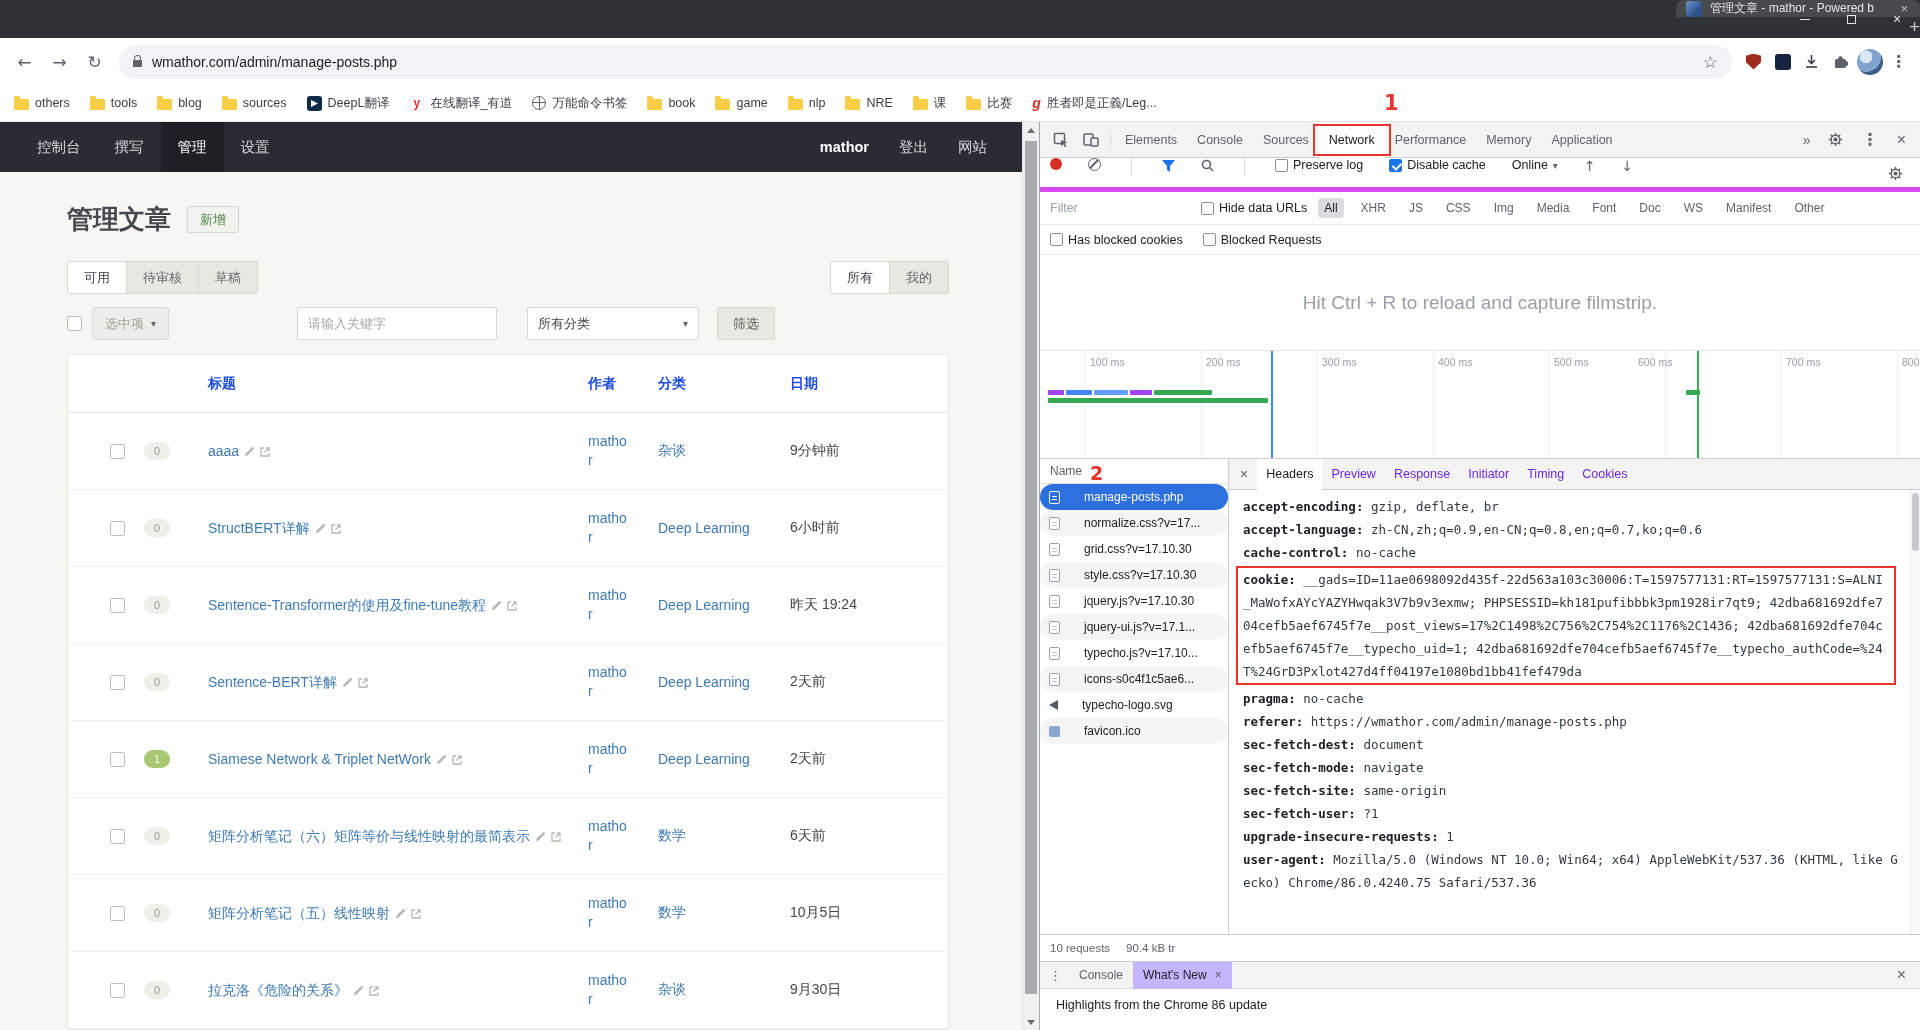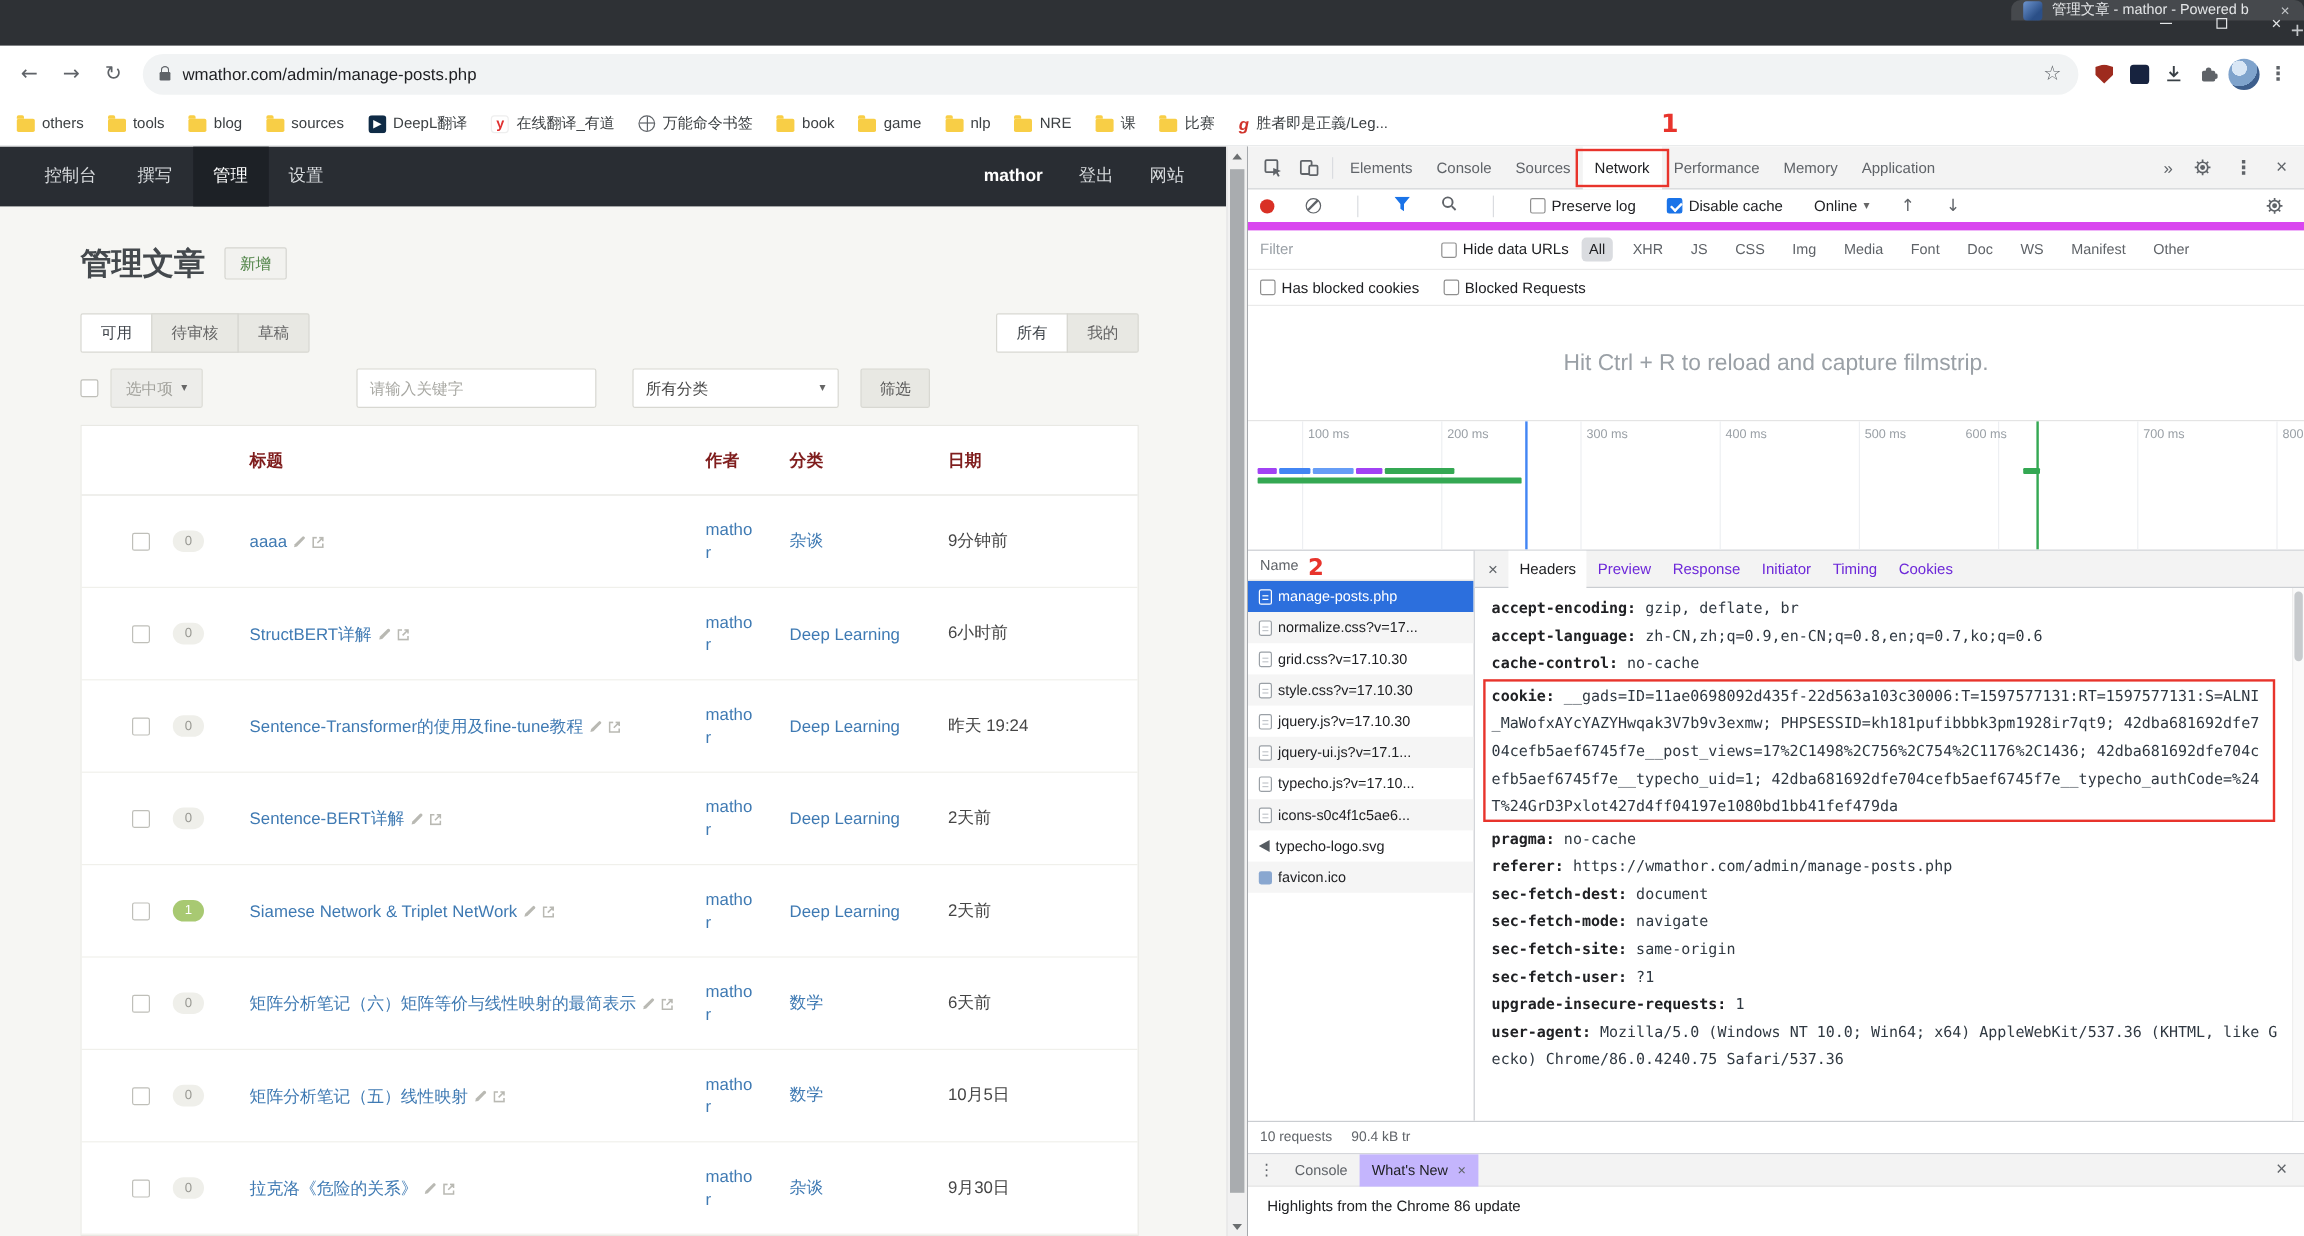--- a/index.html
+++ b/index.html
@@ -69,21 +69,21 @@
   .acbx{width:15px;height:15px;border:1px solid #BFBFB9;border-radius:2px;background:#fff;flex:none;}
   .bulkbtn{height:33px;padding:0 12px;background:#EDEDEA;border:1px solid #DCDCD6;border-radius:2px;color:#A2A29C;font-size:13px;display:flex;align-items:center;gap:7px;}
   .ainput{height:33px;width:200px;border:1px solid #D8D8D2;border-radius:2px;background:#fff;padding:0 10px;font-size:13px;color:#333;outline:none;margin-left:118px;}
   .ainput::placeholder{color:#A9A9A4;}
   .aselect{height:33px;width:172px;background:#fff;border:1px solid #D8D8D2;border-radius:2px;display:flex;align-items:center;justify-content:space-between;padding:0 10px;font-size:13px;color:#444;margin-left:20px;}
   .sel-caret{color:#666;font-size:10px;font-family:"DejaVu Sans",sans-serif;}
   .btn-filter{height:33px;padding:0 15px;background:#E8E8E3;border:1px solid #D8D8D2;border-radius:2px;font-size:13px;color:#555;display:flex;align-items:center;margin-left:8px;}
 
   .acard{margin:14px 0 0 67px;width:882px;background:#fff;border:1px solid #E9E9E4;}
   .phead,.prow{display:grid;grid-template-columns:34px 64px 380px 70px 132px auto;align-items:center;padding-left:42px;}
-  .phead{height:58px;font-weight:bold;font-size:14px;color:#7f1d1d;border-bottom:1px solid #E4E4DF;}
+  .phead{height:58px;font-weight:bold;font-size:14px;color:#1d4ed8;border-bottom:1px solid #E4E4DF;}
   .prow{min-height:77px;border-bottom:1px solid #F0F0EB;font-size:14px;color:#454545;}
   .badge{min-width:26px;height:18px;border-radius:9px;background:#EFEFEA;color:#9A9A94;font-size:11px;display:inline-flex;align-items:center;justify-content:center;padding:0 8px;justify-self:start;}
   .badge.green{background:#A8C972;color:#fff;}
   a.plink{color:#3F7AB3;text-decoration:none;}
   .ptitle-cell{padding-right:18px;line-height:1.5;}
   .author-cell a{display:inline-block;width:40px;word-break:break-all;line-height:1.35;}
   .row-icon{margin-left:5px;vertical-align:middle;}
 
   
   .pagescroll{width:17px;background:#F1F1F1;position:relative;border-left:1px solid #E3E3E3;}
@@ -100,21 +100,21 @@
   .dttab{padding:0 10px;height:36px;display:flex;align-items:center;font-size:12.5px;color:#5F6368;position:relative;white-space:nowrap;}
   .dttab.active{color:#202124;background:#fff;}
   .net-annotation-box{position:absolute;top:2px;bottom:2px;left:-6px;right:-6px;border:2px solid #E8342C;pointer-events:none;}
   .ann{color:#E8342C;font-weight:bold;font-family:"DejaVu Sans",sans-serif;position:absolute;}
   .ann-1{top:-31px;right:-14px;font-size:21px;}
   .ann-2{left:50px;top:2px;font-size:19px;}
   .dt-right{margin-left:auto;display:flex;align-items:center;gap:4px;}
   .chev{color:#5F6368;font-size:14px;padding:0 6px;}
   .dt-x{color:#5F6368;font-size:16px;padding:0 8px;}
 
-  .dt-netbar{height:34px;display:flex;align-items:center;gap:26px;padding:0 10px;border-bottom:7px solid #d946ef;background:#fff;}
+  .dt-netbar{height:34px;display:flex;align-items:flex-start;gap:26px;padding:0 10px;border-bottom:5px solid #d946ef;background:#fff;}
   .record-dot{width:12px;height:12px;border-radius:50%;background:#D93025;}
   .block-glyph{width:13px;height:13px;border:1.8px solid #5F6368;border-radius:50%;position:relative;}
   .block-glyph::after{content:"";position:absolute;left:-1.2px;top:4.2px;width:12px;height:1.8px;background:#5F6368;transform:rotate(-45deg);}
   .dtcb{display:flex;align-items:center;gap:5px;font-size:12.5px;color:#202124;white-space:nowrap;}
   .cbx{width:13px;height:13px;border:1px solid #8F8F8F;border-radius:2px;background:#fff;position:relative;flex:none;}
   .cbx.checked{background:#1A73E8;border-color:#1A73E8;}
   .cbx.checked::after{content:"";position:absolute;left:4px;top:1px;width:4px;height:7px;border:solid #fff;border-width:0 2px 2px 0;transform:rotate(45deg);}
   .online-select{display:flex;align-items:center;gap:5px;font-size:12.5px;color:#202124;}
   .harr{color:#5F6368;font-size:14px;font-family:"DejaVu Sans",sans-serif;}
   .dt-gear-right{margin-left:auto;}
@@ -134,21 +134,21 @@
   .t1{left:45px}.t2{left:161px}.t3{left:277px}.t4{left:393px}.t5{left:509px}.t6{left:625px}.t7{left:741px}.t8{left:857px}
   .tl-label{position:absolute;top:5px;font-size:10.5px;color:#9AA0A6;white-space:nowrap;}
   .l1{left:50px}.l2{left:166px}.l3{left:282px}.l4{left:398px}.l5{left:514px}.l6{left:598px}.l7{left:746px}.l8{left:862px}
   .tl-bar{position:absolute;height:5px;border-radius:1px;}
   .tl-vline{position:absolute;top:0;bottom:0;width:2px;}
 
   .dt-split{flex:1;display:flex;min-height:0;}
   .dt-names{width:189px;border-right:1px solid #CACDD1;display:flex;flex-direction:column;}
   .names-header{height:25px;line-height:25px;padding-left:10px;font-size:12px;color:#5F6368;border-bottom:1px solid #E0E0E0;position:relative;}
   .nlist{flex:1;overflow:hidden;}
-  .nrow{height:26px;display:flex;align-items:center;gap:5px;padding-left:9px;font-size:12px;color:#202124;white-space:nowrap;overflow:hidden;}
+  .nrow{height:26px;display:flex;align-items:center;gap:24px;padding-left:9px;font-size:12px;color:#202124;white-space:nowrap;overflow:hidden;border-radius:13px;}
   .nrow:nth-child(even){background:#F5F5F5;}
   .nrow.selected{background:#2C6FDD;color:#fff;}
   .doc-icon{width:11px;height:13px;border:1px solid #9AA0A6;border-radius:2px;flex:none;background-color:#fff;background-image:linear-gradient(#C3C7CC,#C3C7CC),linear-gradient(#C3C7CC,#C3C7CC);background-size:5px 1px,5px 1px;background-position:2px 4px,2px 7px;background-repeat:no-repeat;}
   .selected .doc-icon{border-color:#fff;background-color:transparent;background-image:linear-gradient(#fff,#fff),linear-gradient(#fff,#fff);}
   .arrow-glyph{width:0;height:0;border-top:5px solid transparent;border-bottom:5px solid transparent;border-right:9px solid #555B61;flex:none;}
   .imgfile-glyph{width:11px;height:11px;border-radius:2px;background:#89A7D0;flex:none;}
 
   .dt-detail{flex:1;display:flex;flex-direction:column;min-width:0;position:relative;}
   .detail-tabs{height:31px;display:flex;align-items:center;background:#F3F3F3;border-bottom:1px solid #CACDD1;padding-left:2px;flex:none;}
   .detail-close{padding:0 9px;color:#5F6368;font-size:14px;}

